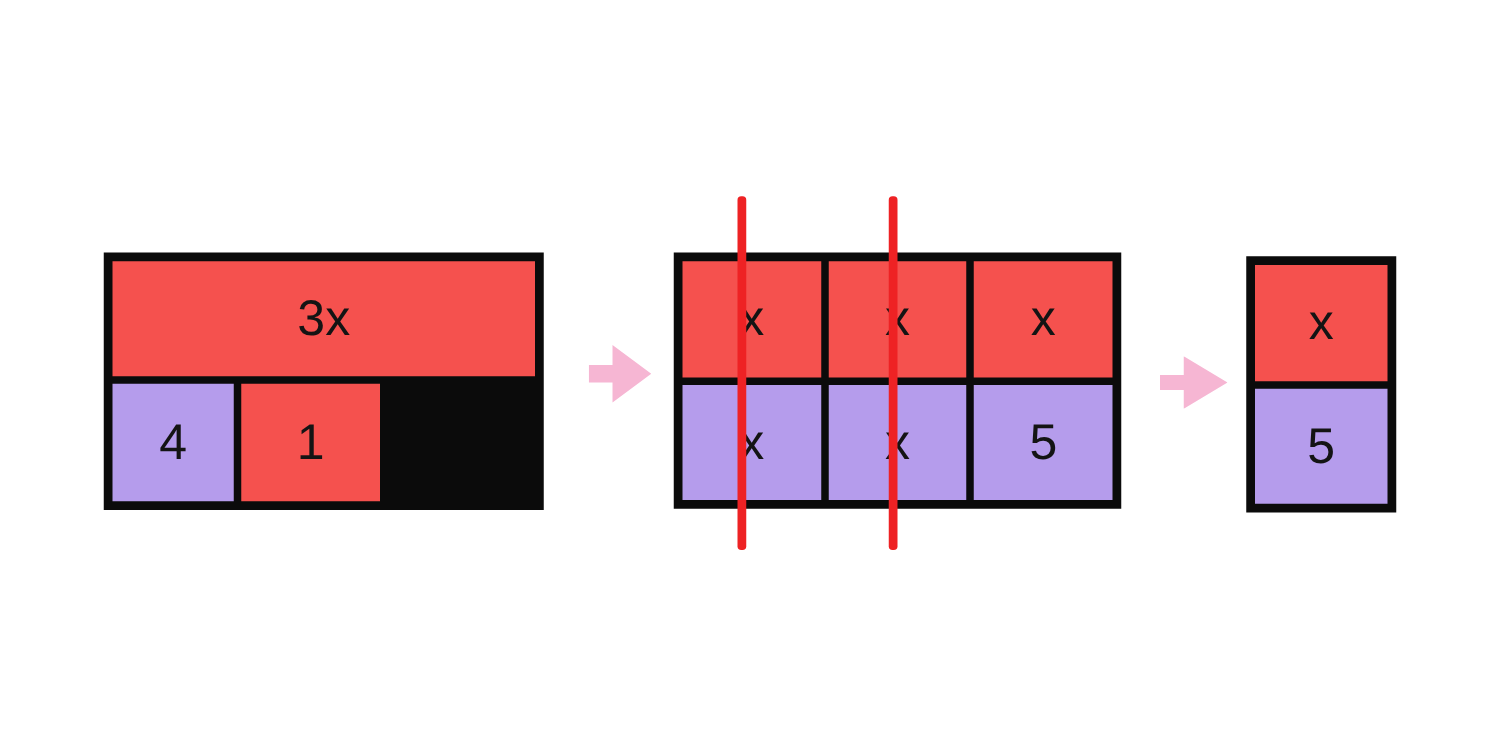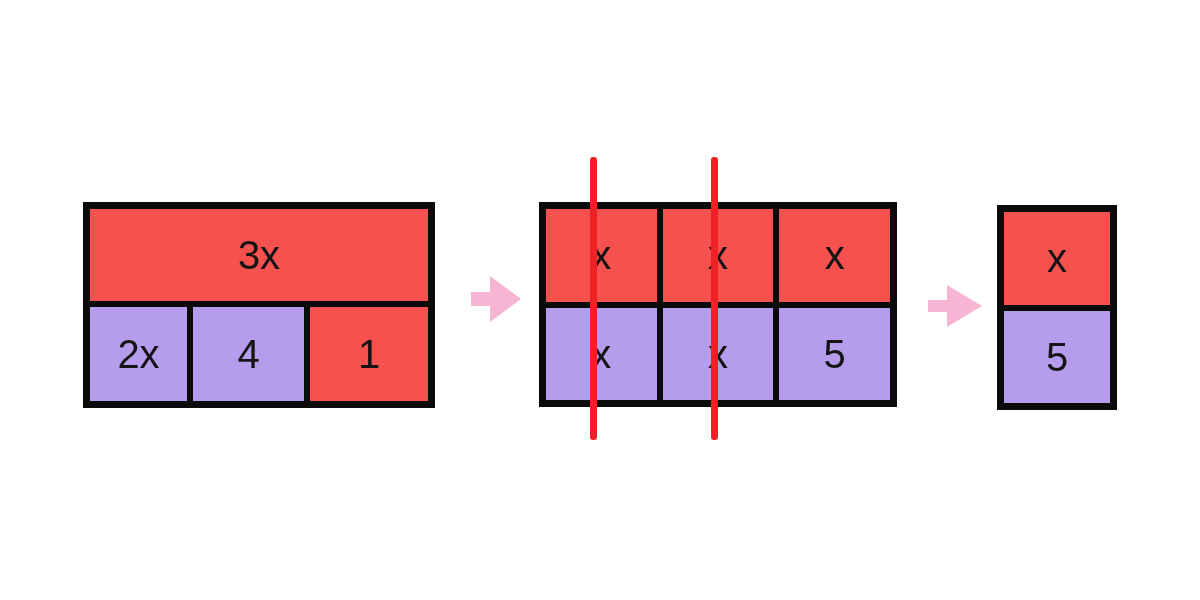--- a/index.html
+++ b/index.html
@@ -75,21 +75,20 @@
   .arrow-1 { left: 471px; top: 275px; }
   .arrow-2 { left: 928px; top: 285px; }
 </style>
 </head>
 <body>
 
 <div class="stage">
 
   <div class="panel panel-left" style="background-color: rgb(11, 11, 11);">
     <div class="tile tile-span" style="background-color: rgb(245, 81, 78); color: rgb(20, 20, 20);">3x</div>
-    <div class="tile" style="background-color: rgb(181, 156, 236); color: rgb(20, 20, 20);">2x</div>
     <div class="tile" style="background-color: rgb(181, 156, 236); color: rgb(20, 20, 20);">4</div>
     <div class="tile" style="background-color: rgb(245, 81, 78); color: rgb(20, 20, 20);">1</div>
   </div>
 
   <svg class="arrow arrow-1" width="50" height="48" viewBox="0 0 50 48">
     <polygon points="0,17 19,17 19,1 50,24 19,47 19,31 0,31" style="fill: rgb(246, 182, 211);"></polygon>
   </svg>
 
   <div class="panel panel-middle" style="background-color: rgb(11, 11, 11);">
     <div class="tile" style="background-color: rgb(245, 81, 78); color: rgb(20, 20, 20);">x</div>

